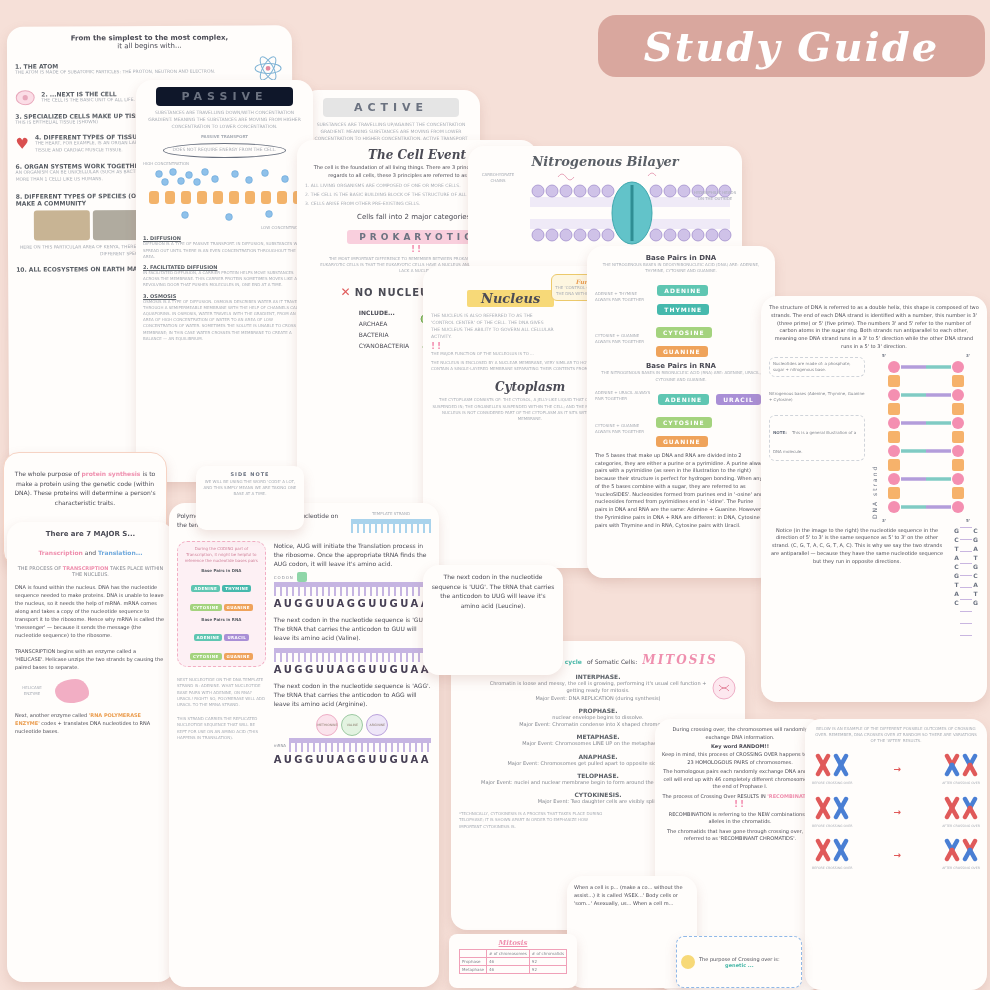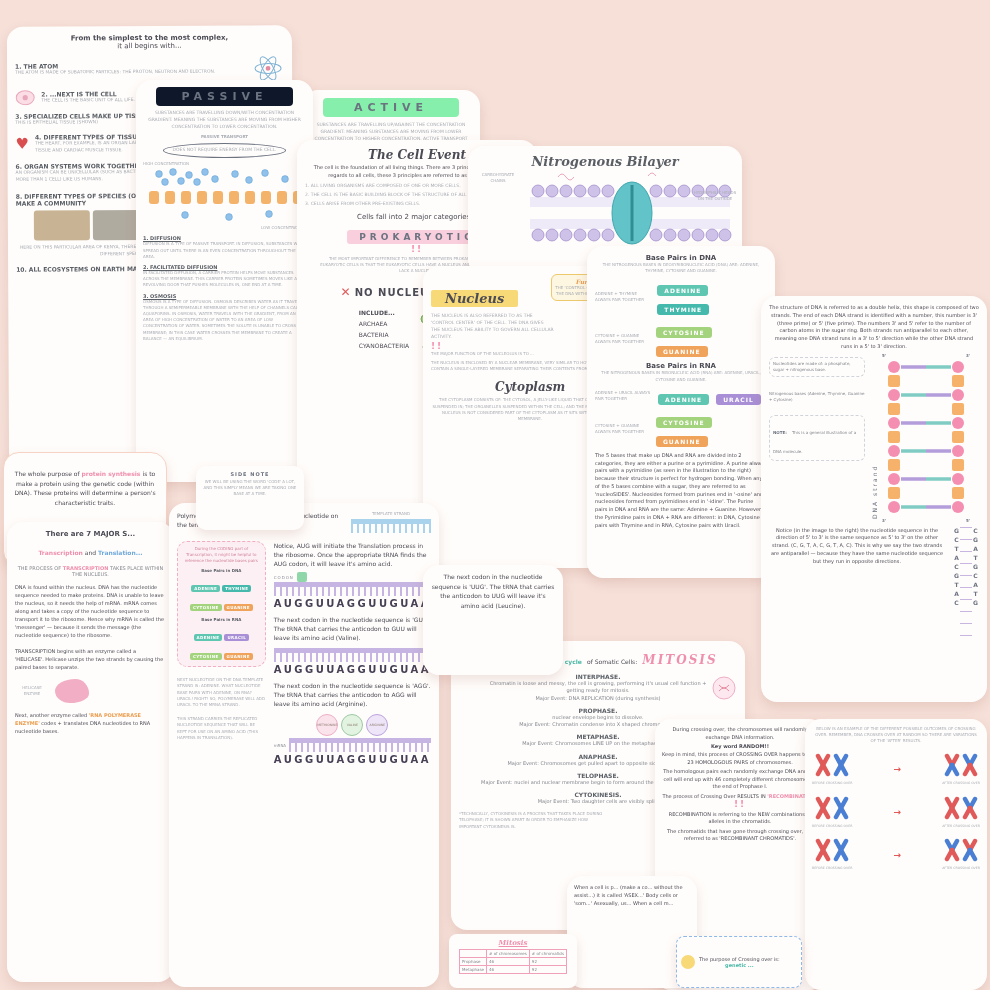--- a/index.html
+++ b/index.html
@@ -125,21 +125,21 @@
         <div style="width:56px;height:30px;border-radius:3px;background:#b0ab9f;"></div>
         <div style="width:56px;height:30px;border-radius:3px;background:#9aa483;"></div>
         <div style="width:56px;height:30px;border-radius:3px;background:#8f9aa6;"></div>
       </div>
       <div class="ub t45">HERE ON THIS PARTICULAR AREA OF KENYA, THERE IS A POPULATION OF GIRAFFES, A POPULATION OF RHINOS AND DIFFERENT SPECIES MAKE UP A COMMUNITY.</div>
     </div>
     <div class="t6 bold" style="color:#5a5f66;margin-top:7px;">10.  ALL ECOSYSTEMS ON EARTH MAKE UP THE E...</div>
   </div>
 
   <div class="card" style="left:302px;top:90px;width:178px;height:126px;">
-    <span class="hl" style="background:#86efac;">ACTIVE</span>
+    <span class="hl" style="background:#e5e5e5;">ACTIVE</span>
     <div class="ub t45" style="margin-top:5px;">SUBSTANCES ARE TRAVELLING UP/AGAINST THE CONCENTRATION GRADIENT: MEANING SUBSTANCES ARE MOVING FROM LOWER CONCENTRATION TO HIGHER CONCENTRATION. ACTIVE TRANSPORT REQUIRES ENERGY FROM THE CELL.</div>
   </div>
 
   <div class="card" style="left:136px;top:80px;width:177px;height:402px;padding:7px;">
     <span class="hl" style="background:#0f172a;">PASSIVE</span>
     <div class="ub t45" style="margin-top:4px;">SUBSTANCES ARE TRAVELLING DOWN/WITH CONCENTRATION GRADIENT: MEANING THE SUBSTANCES ARE MOVING FROM HIGHER CONCENTRATION TO LOWER CONCENTRATION.</div>
     <div class="ub micro bold" style="margin-top:3px;">PASSIVE TRANSPORT</div>
     <div class="ub t45" style="border:1px solid #6b7280;border-radius:50%;padding:3px 9px;width:fit-content;margin:3px auto;">DOES NOT REQUIRE ENERGY FROM THE CELL.</div>
     <div class="micro ub" style="text-align:left;">HIGH CONCENTRATION</div>
     <svg width="160" height="58" viewBox="0 0 160 58" style="display:block;margin:0 auto;">
@@ -259,21 +259,21 @@
           <circle cx="170" cy="64" r="6"></circle>
           <circle cx="184" cy="64" r="6"></circle>
           <circle cx="197" cy="64" r="6"></circle>
       </g>
       <ellipse cx="104" cy="42" rx="20" ry="31" fill="#62c3c9" stroke="#3fa8ae"></ellipse>
       <path d="M104 14 v56" stroke="#2f8d93" stroke-width="3"></path>
     </svg>
   </div>
 
   <div class="card" style="left:423px;top:266px;width:214px;height:302px;">
-    <div style="margin-top:14px;">
+    <div style="margin-top:14px;margin-left:36px;">
       <span class="script" style="font-size:13px;background:#f7d978;padding:1px 14px;border-radius:2px;color:#4b4b55;">Nucleus</span>
     </div>
     <div style="position:absolute;right:6px;top:8px;width:72px;border:1px solid #ecc96b;background:#fdf6e0;border-radius:6px;padding:3px;">
       <div class="script orange" style="font-size:6px;text-align:center;">Function</div>
       <div class="ub micro">THE 'CONTROL CENTER'. CONTAINS THE DNA WITHIN THE NUCLEOLUS.</div>
     </div>
     <div class="ub t45" style="width:62%;text-align:left;margin-top:6px;">THE NUCLEUS IS ALSO REFERRED TO AS THE 'CONTROL CENTER' OF THE CELL. THE DNA GIVES THE NUCLEUS THE ABILITY TO GOVERN ALL CELLULAR ACTIVITY.</div>
     <div class="bang" style="text-align:left;">!!</div>
     <div class="ub micro" style="text-align:left;">THE MAJOR FUNCTION OF THE NUCLEOLUS IS TO ...</div>
     <div class="ub micro" style="text-align:left;margin-top:3px;">THE NUCLEUS IS ENCLOSED BY A NUCLEAR MEMBRANE, VERY SIMILAR TO HOW ORGANELLES CONTAIN A SINGLE-LAYERED MEMBRANE SEPARATING THEIR CONTENTS FROM THE CYTOPLASM.</div>
@@ -621,14 +621,17 @@
   </div>
 
   <div class="card" style="left:676px;top:936px;width:126px;height:52px;padding:4px;border:1px dashed #8fb8e8;border-radius:8px;display:flex;align-items:center;gap:4px;">
     <div style="width:14px;height:14px;border-radius:50%;background:#f7d978;flex:none;"></div>
     <div>
       <div class="hand t5" style="text-align:center;">The purpose of Crossing over is:</div>
       <div class="teal t5 bold" style="text-align:center;">genetic ...</div>
     </div>
   </div>
 
+  <div style="position:absolute;left:598px;top:15px;width:387px;height:62px;background:#d9a79e;border-radius:18px;display:flex;align-items:center;justify-content:center;">
+    <span class="script" style="font-size:40px;color:#ffffff;letter-spacing:2px;">Study Guide</span>
+  </div>
 
 </div>
 
 </body></html>

